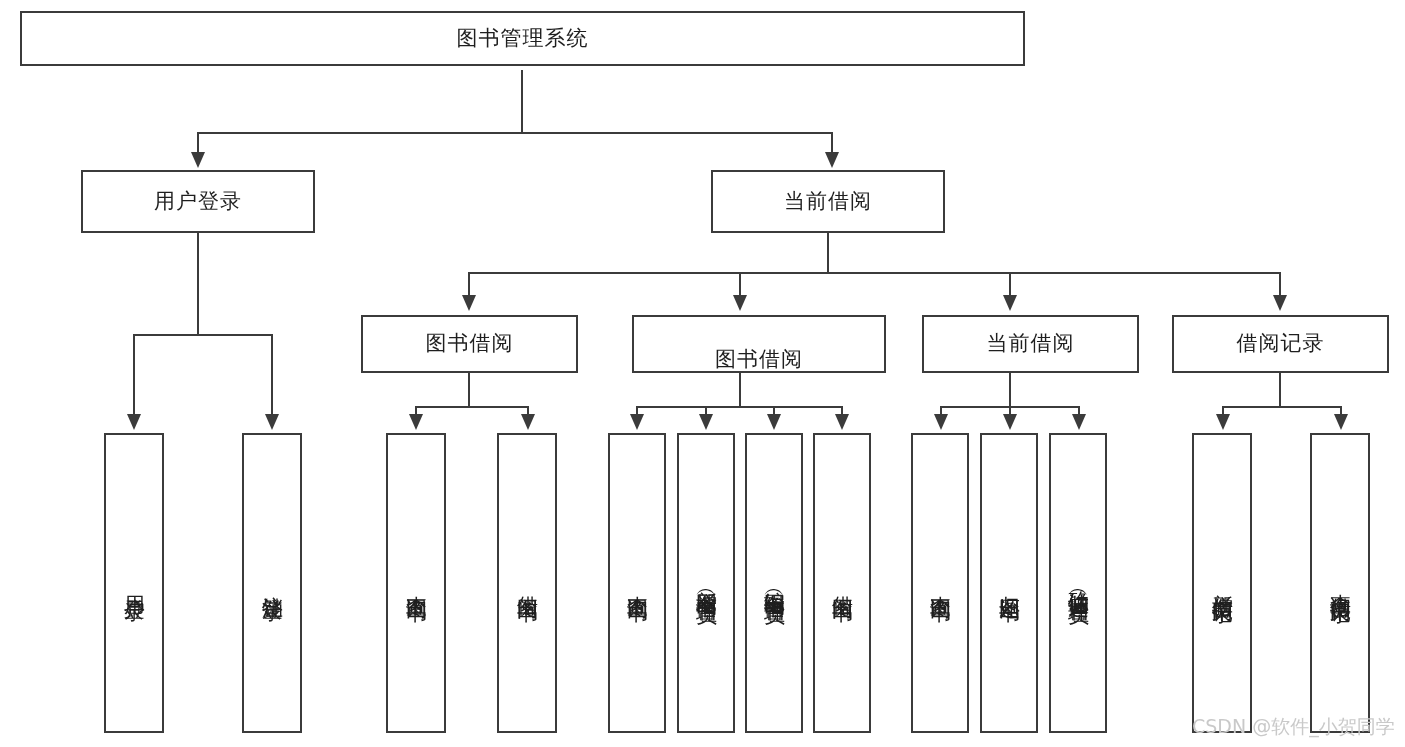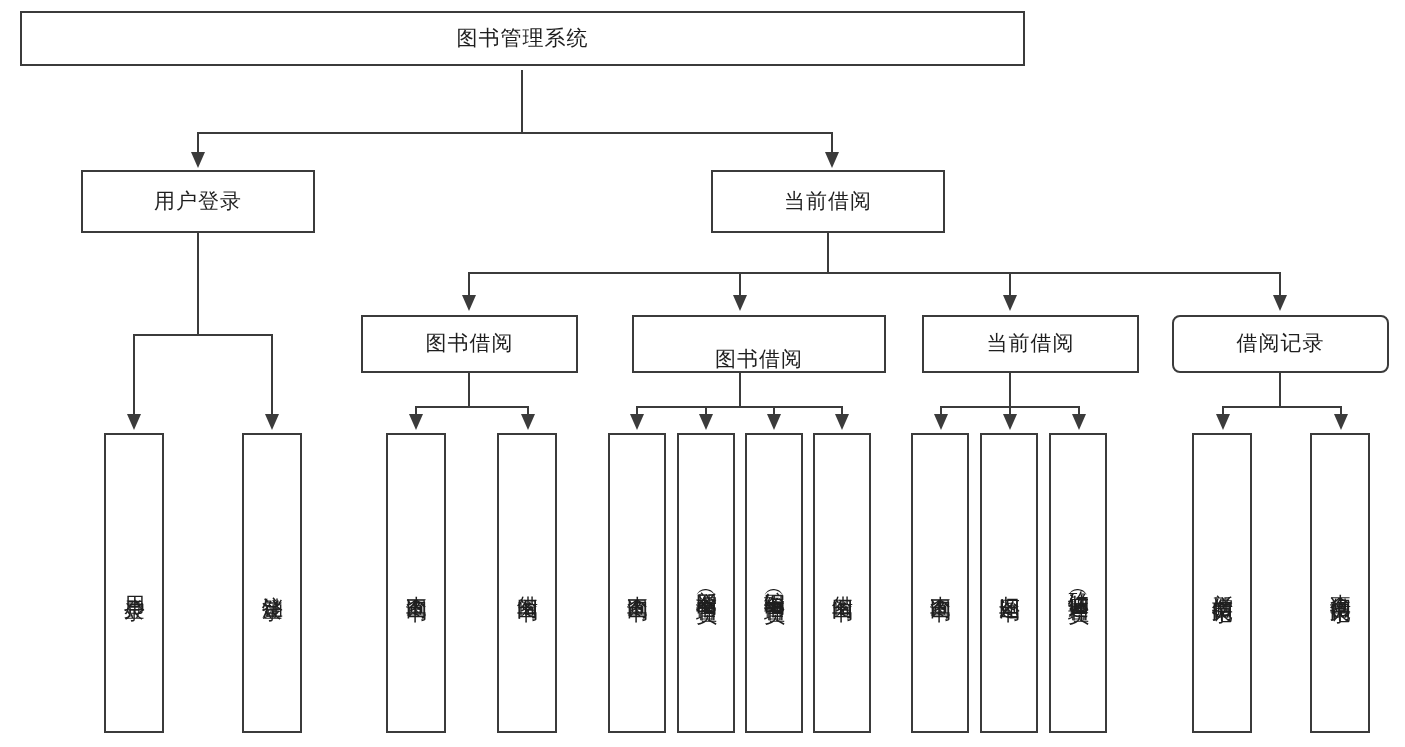--- a/index.html
+++ b/index.html
@@ -123,21 +123,21 @@
 
   <div class="box h" style="left:361px; top:315px; width:217px; height:58px;">
     <span class="lbl">图书借阅</span>
   </div>
   <div class="box h" style="left:632px; top:315px; width:254px; height:58px;align-items:flex-end;">
     <span class="lbl">图书借阅</span>
   </div>
   <div class="box h" style="left:922px; top:315px; width:217px; height:58px;">
     <span class="lbl">当前借阅</span>
   </div>
-  <div class="box h" style="left:1172px; top:315px; width:217px; height:58px;border-radius:8px;">
+  <div class="box h" style="left:1172px; top:315px; width:217px; height:58px;">
     <span class="lbl">借阅记录</span>
   </div>
 
   <div class="vline" style="left:468px; top:373px; height:34px;"></div>
   <div class="hline" style="left:415px; top:406px; width:114px;"></div>
   <div class="vline" style="left:415px; top:406px; height:14px;"></div>
   <div class="arrow" style="left:409px; top:414px;"></div>
   <div class="vline" style="left:527px; top:406px; height:14px;"></div>
   <div class="arrow" style="left:521px; top:414px;"></div>
 
@@ -205,14 +205,15 @@
     <span class="lbl">确认归还（管理员）</span>
   </div>
 
   <div class="box v" style="left:1192px; top:433px; width:60px; height:300px;">
     <span class="lbl">新增借阅记录</span>
   </div>
   <div class="box v" style="left:1310px; top:433px; width:60px; height:300px;">
     <span class="lbl">查询借阅记录</span>
   </div>
 
+  <div class="watermark" style="left:1192px; top:714px;">CSDN @软件_小贺同学</div>
 
 </div>
 
 </body></html>

